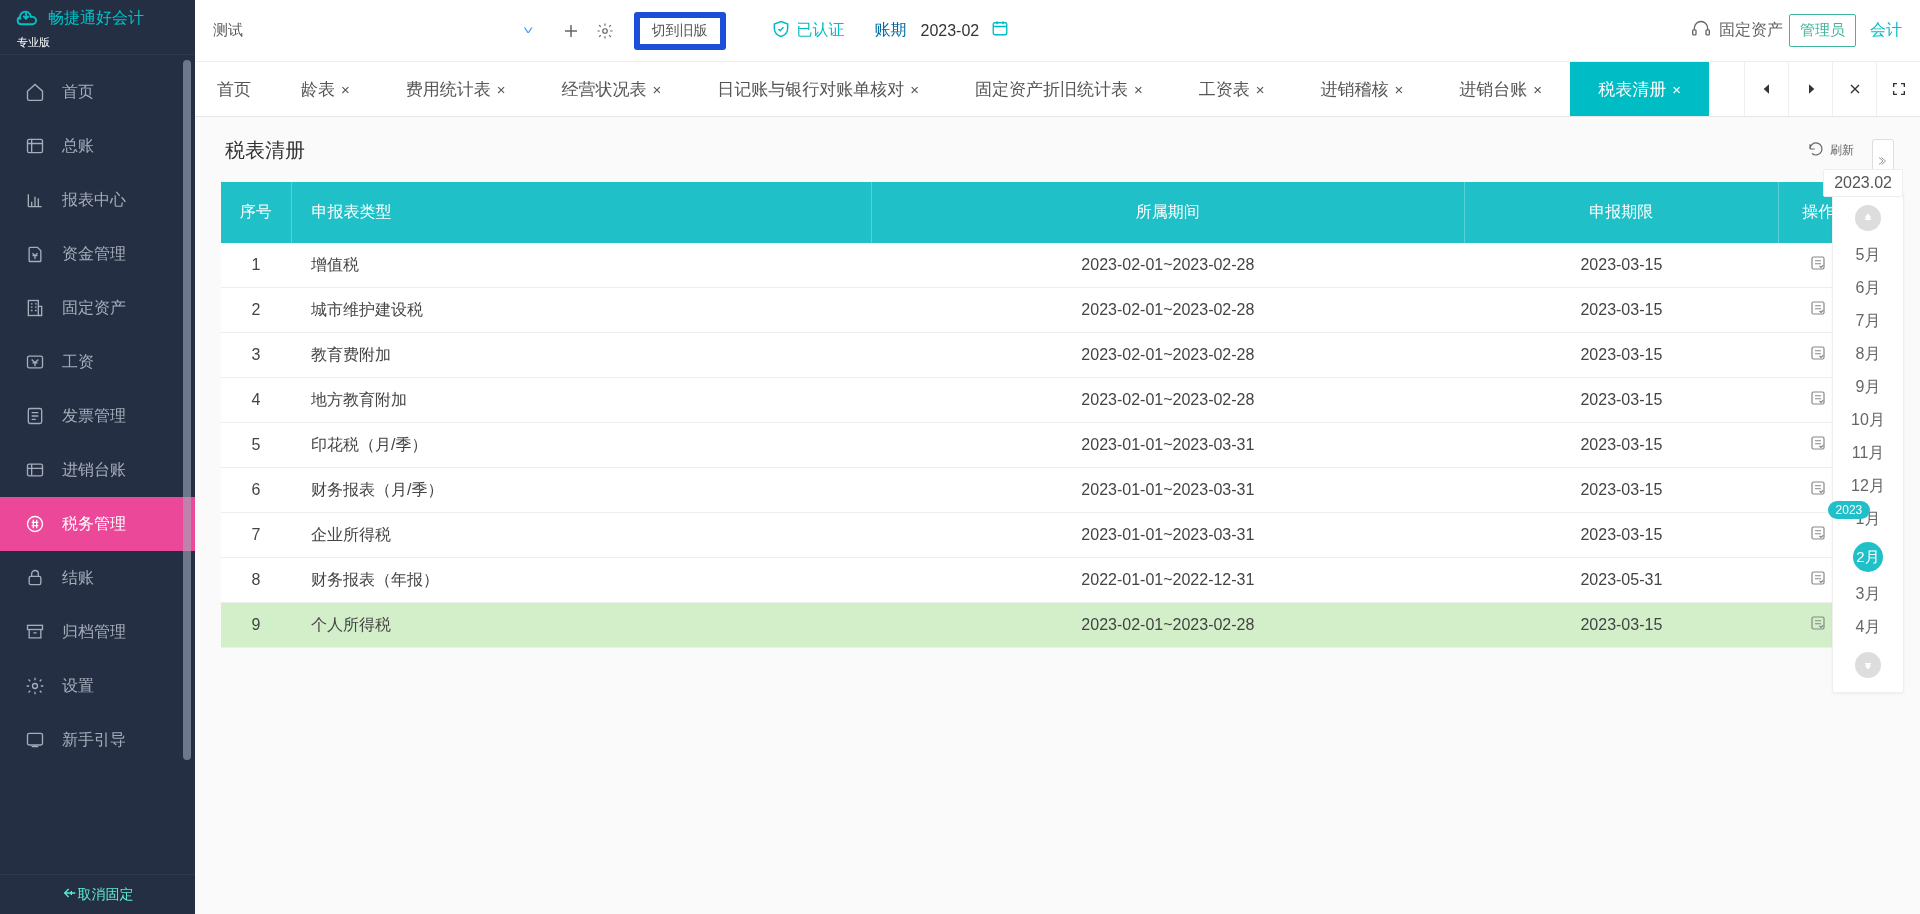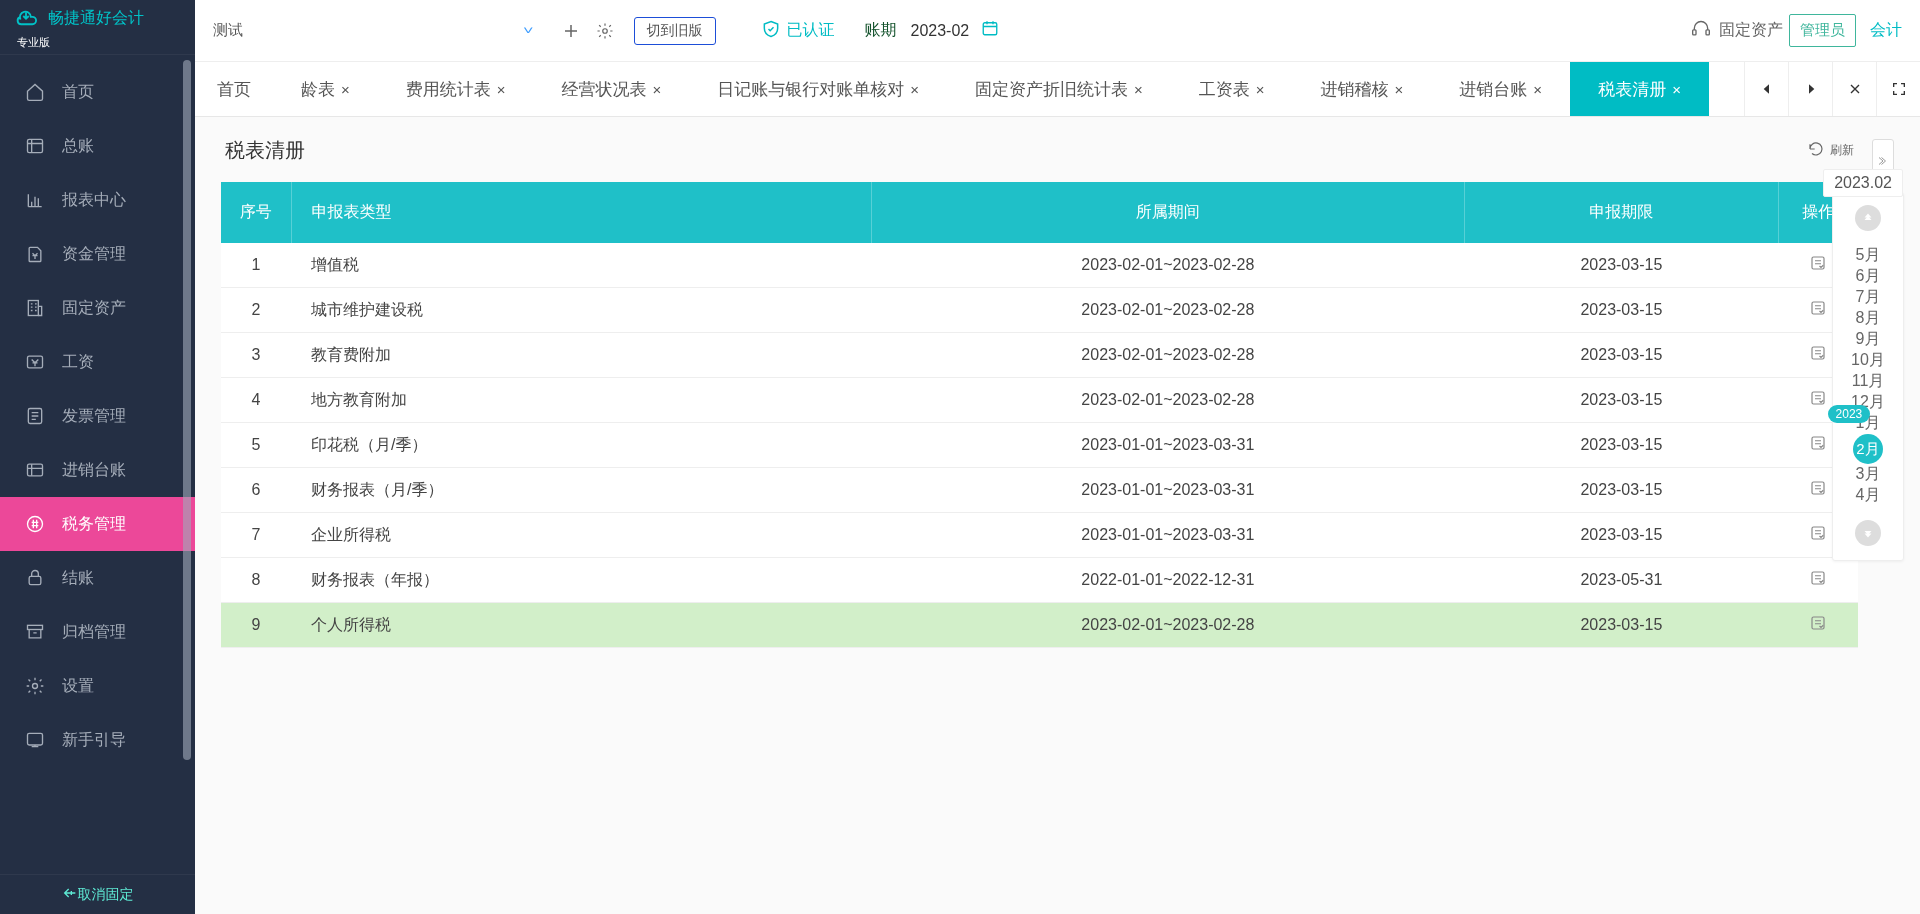--- a/index.html
+++ b/index.html
@@ -22,23 +22,23 @@
 
     
     .main { flex: 1; display: flex; flex-direction: column; background: #fafafa; }
     
     
     .topbar { height: 62px; display: flex; align-items: center; padding: 0 18px; border-bottom: 1px solid #eee; background:#fff; }
     .tenant { display:flex; align-items:center; gap:10px; }
     .tenant-name { font-size: 15px; color:#555;}
     .tenant-chevron { color:#409eff; transform: scaleY(0.6); font-size:18px; }
     .topbar .icon-btn { width:34px; height:34px; display:flex; align-items:center; justify-content:center; border-radius:4px; font-size:20px; color:#666; cursor:pointer; }
-    .old-ver-btn { border:1px solid #1d4ed8; border-radius:3px; padding:4px 12px; font-size:14px; color:#555; cursor:pointer; margin-left:12px; }
+    .old-ver-btn { border:6px solid #1d4ed8; border-radius:3px; padding:4px 12px; font-size:14px; color:#555; cursor:pointer; margin-left:12px; }
     .verified { display:flex; align-items:center; gap:6px; color:#00bcc4; margin-left:45px; font-size:16px; }
-    .period-lbl { margin-left:30px; font-size:16px; color:#14532d; }
+    .period-lbl { margin-left:30px; font-size:16px; color:#0369a1; }
     .period-val { margin-left:14px; font-size:16px; color:#333; }
     .cal-icon { color:#00bcc4; margin-left:12px; font-size:18px; cursor:pointer;}
     .topbar-spacer { flex:1; }
     .svc { display:flex; align-items:center; gap:8px; color:#666; font-size:16px; cursor:pointer; }
     .admin-btn { border:1px solid #3fb69c; color:#3fb69c; padding:6px 10px; margin-left:6px; border-radius:2px; cursor:pointer; font-size:15px;}
     .role-btn { color:#00bcc4; font-size:16px; margin-left:14px; cursor:pointer; }
 
     
     .tabs-row { height: 55px; display:flex; align-items:stretch; border-bottom:1px solid #e7e7e7; background:#fff; }
     .tab { display:flex; align-items:center; padding:0 28px; font-size:17px; color:#555; cursor:pointer; white-space:nowrap; gap:6px; }
@@ -472,21 +472,21 @@
 </div>
 
 <div class="month-picker" style="position:fixed;">
   <div class="mp-head">2023.02</div>
   <div class="mp-arrow">
       <svg width="12" height="12" viewBox="0 0 24 24" fill="#fff">
         <path d="M5 16l7-8 7 8z"></path>
         <path d="M5 11l7-8 7 8z"></path>
       </svg>
     </div>
-  <div id="mp-list" style="display:flex; flex-direction:column; align-items:center; gap:0;">
+  <div id="mp-list" style="display:flex; flex-direction:column; align-items:center; gap:12px;">
       <div class="mp-item">5月</div>
       <div class="mp-item">6月</div>
       <div class="mp-item">7月</div>
       <div class="mp-item">8月</div>
       <div class="mp-item">9月</div>
       <div class="mp-item">10月</div>
       <div class="mp-item">11月</div>
       <div class="mp-item">12月</div>
       <div class="mp-item" style="position: relative;">1月<span class="year-chip">2023</span></div>
       <div class="mp-item sel">2月</div>

